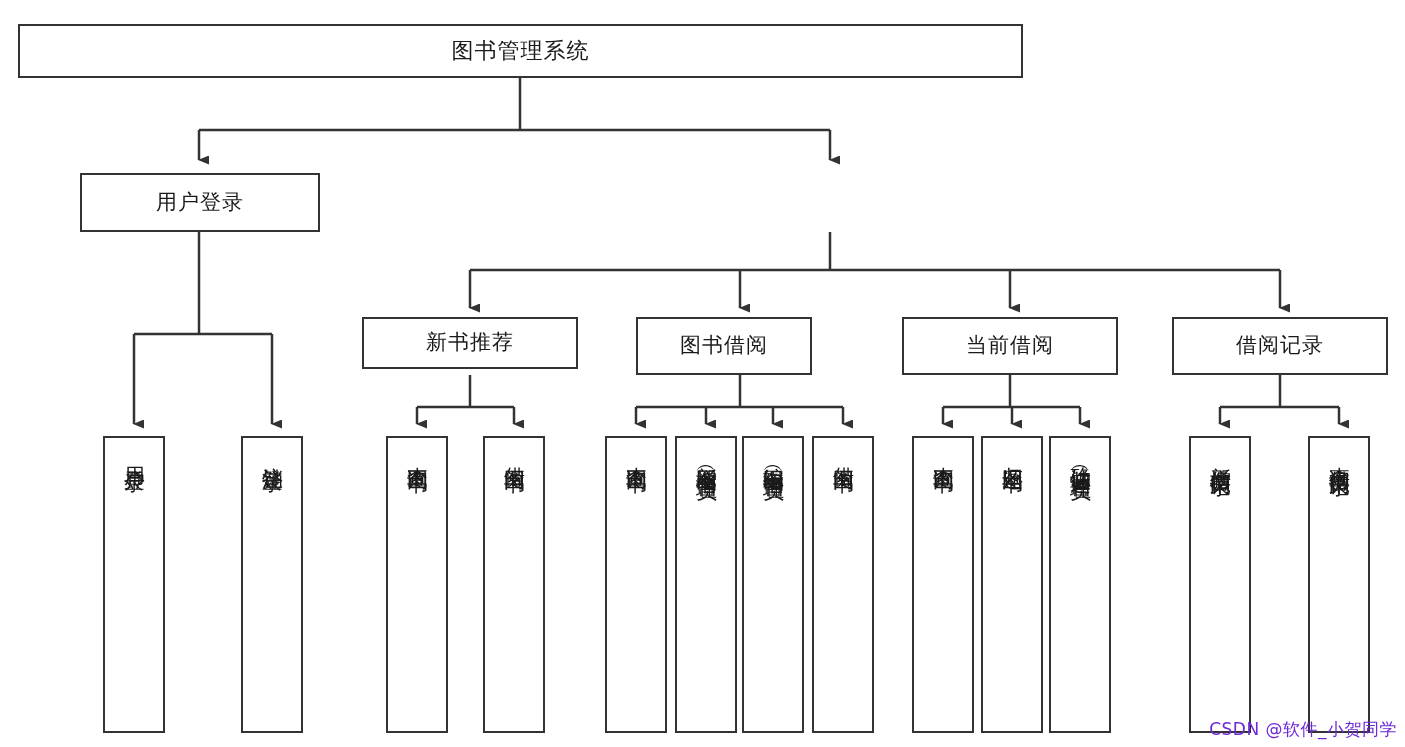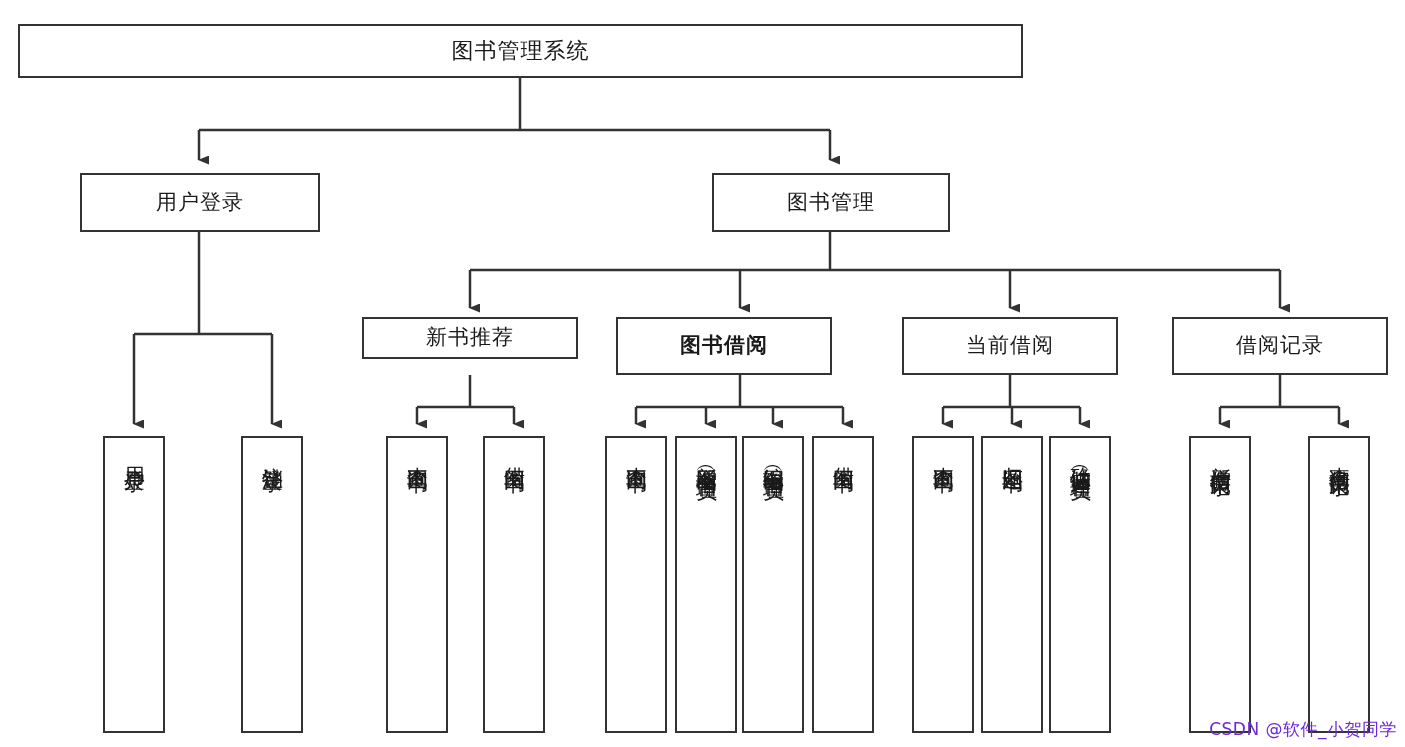--- a/index.html
+++ b/index.html
@@ -125,28 +125,25 @@
     </g>
   </svg>
 
   <div class="node node-root" style="left:18px; top:24px; width:1005px; height:54px;">
     <span>图书管理系统</span>
   </div>
 
   <div class="node node-h" style="left:80px; top:173px; width:240px; height:59px;">
     <span>用户登录</span>
   </div>
-  <div class="node node-h" style="left:712px; top:173px; width:238px; height:59px;">
-    <span>图书管理</span>
-  </div>
 
-  <div class="node node-h" style="left:362px; top:317px; width:216px; height:42px;">
+  <div class="node node-h" style="left:362px; top:317px; width:216px; height:52px;">
     <span>新书推荐</span>
   </div>
-  <div class="node node-h" style="left:616px; top:317px; width:216px; height:58px;font-weight:bold;">
+  <div class="node node-h" style="left:636px; top:317px; width:176px; height:58px;">
     <span>图书借阅</span>
   </div>
   <div class="node node-h" style="left:902px; top:317px; width:216px; height:58px;align-items:center;">
     <span>当前借阅</span>
   </div>
   <div class="node node-h" style="left:1172px; top:317px; width:216px; height:58px;">
     <span>借阅记录</span>
   </div>
 
   <div class="node node-v" style="left:103px; top:436px; width:62px; height:297px;">

